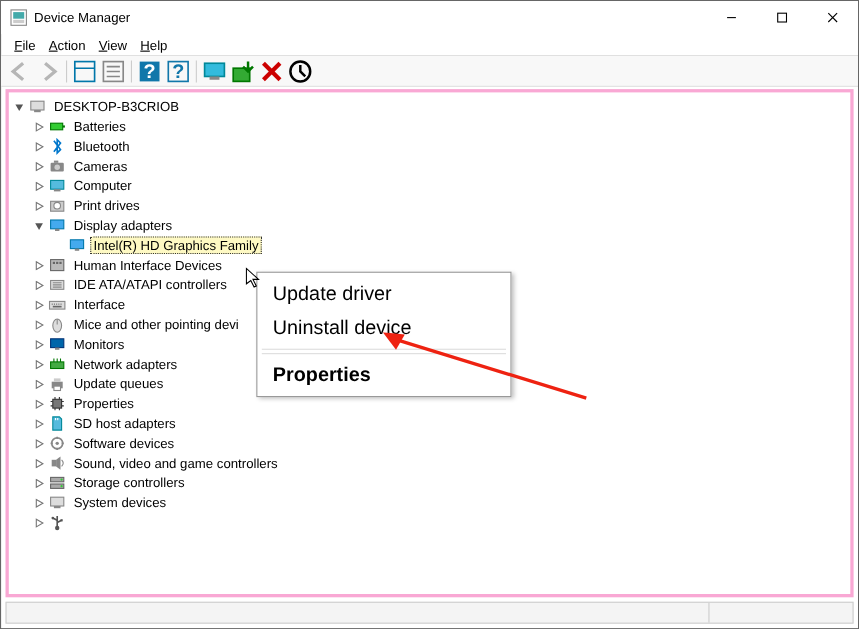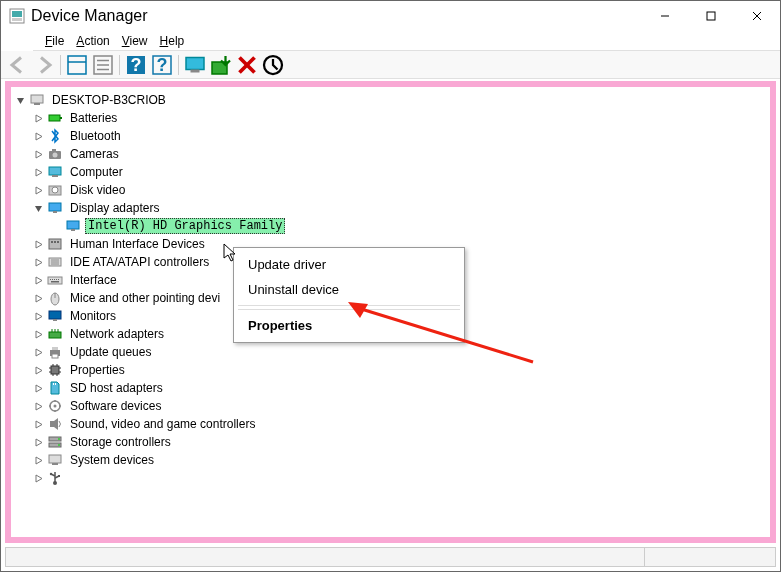--- a/index.html
+++ b/index.html
@@ -1,55 +1,55 @@
 <!DOCTYPE html>
 <html><head>
 <meta charset="utf-8">
 <style>
 * { box-sizing: border-box; margin: 0; padding: 0; font-family: "Segoe UI", Tahoma, sans-serif; font-size: 12px; }
 body { background: #fff; width: 781px; height: 572px; border: 1px solid #666; overflow: hidden; position: relative; }
 
 
 .titlebar { height: 30px; display: flex; align-items: center; padding: 0 0 0 8px; background: #fff; }
 .titlebar .ticon { width: 16px; height: 16px; margin-right: 6px; }
-.titlebar .title { flex: 1; font-size: 16px; color: #000; }
+.titlebar .title { flex: 1; font-size: 12px; color: #000; }
 .titlebar .winbtns { display: flex; }
 .titlebar .winbtn { width: 46px; height: 30px; display: flex; align-items: center; justify-content: center; cursor: pointer; }
 .titlebar .winbtn svg { width: 10px; height: 10px; }
 
 
-.menubar { height: 20px; display: flex; align-items: center; padding: 0 6px; border-bottom: 1px solid #e0e0e0; margin-left: 32px; }
+.menubar { height: 20px; display: flex; align-items: center; padding: 0 6px; border-bottom: 1px solid #e0e0e0; }
 .menubar .menuitem { padding: 2px 6px; cursor: pointer; }
 .menubar .menuitem span.u { text-decoration: underline; }
 
 
 .toolbar { height: 28px; display: flex; align-items: center; padding: 0 4px; gap: 0; border-bottom: 1px solid #e0e0e0; background: #f8f8f8; }
 .toolbar .tbtn { width: 24px; height: 24px; display: flex; align-items: center; justify-content: center; margin: 0 1px; cursor: pointer; }
 .toolbar .tbtn.dis { opacity: .4; cursor: default; }
 .toolbar .sep { width: 1px; height: 20px; background: #ccc; margin: 0 3px; }
 
 
-.tree-wrap { position: absolute; left: 4px; right: 4px; top: 80px; bottom: 28px; border: 6px solid #f9a8d4; overflow: hidden; background: #fff; }
+.tree-wrap { position: absolute; left: 4px; right: 4px; top: 80px; bottom: 28px; border: 3px solid #f9a8d4; overflow: hidden; background: #fff; }
 .tree { padding: 4px 2px; }
 .node { display: flex; align-items: center; height: 18px; white-space: nowrap; }
 .twisty { width: 14px; height: 14px; margin-right: 2px; display: flex; align-items: center; justify-content: center; cursor: pointer; }
 .twisty svg { width: 9px; height: 9px; }
 .nicon { width: 16px; height: 16px; margin-right: 4px; display: flex; align-items: center; justify-content: center; }
 .nlabel { padding: 1px 3px; }
-.nlabel.selected { background: #86efac; border: 1px dotted #333; padding: 0 2px; font-family: Liberation Mono, monospace; }
+.nlabel.selected { background: #fef9c3; border: 1px dotted #333; padding: 0 2px; }
 .children { padding-left: 18px; }
 
 
 .statusbar { position: absolute; left: 4px; right: 4px; bottom: 4px; height: 20px; border: 1px solid #ccc; display: flex; background: #f4f4f4; }
 .statusbar .pane { flex: 1; border-right: 1px solid #ccc; }
 .statusbar .pane:last-child { flex: 0 0 130px; border-right: 0; }
 
 
 .ctxmenu { position: absolute; left: 232px; top: 246px; width: 232px; background: #fff; border: 1px solid #999; box-shadow: 2px 2px 4px rgba(0,0,0,.25); padding: 4px 0; z-index: 50; }
-.ctxmenu .mi { padding: 5px 14px; cursor: pointer; font-size: 13px; }
+.ctxmenu .mi { padding: 5px 14px; cursor: pointer; font-size: 18px; }
 .ctxmenu .mi.bold { font-weight: 700; }
 .ctxmenu .msep { height: 1px; background: #ddd; margin: 3px 4px; }
 
 
 .cursor { position: absolute; left: 222px; top: 242px; z-index: 60; pointer-events: none; }
 .cursor svg { width: 16px; height: 20px; }
 
 
 .redarrow { position: absolute; left: 347px; top: 301px; z-index: 55; pointer-events: none; }
 </style>
@@ -236,21 +236,21 @@
             <svg viewBox="0 0 9 9">
               <path d="M2 1 L8 4.5 L2 8 Z" fill="none" stroke="#777"></path>
             </svg>
           </span>
           <span class="nicon">
             <svg viewBox="0 0 16 16">
               <rect x="2" y="4" width="12" height="9" fill="#ccc" stroke="#888"></rect>
               <circle cx="8" cy="8" r="3" fill="#fff" stroke="#888"></circle>
             </svg>
           </span>
-          <span class="nlabel">Disk video</span>
+          <span class="nlabel">Print drives</span>
         </div>
         <div class="node">
           <span class="twisty">
             <svg viewBox="0 0 9 9">
               <path d="M1 2 L8 2 L4.5 8 Z" fill="#555"></path>
             </svg>
           </span>
           <span class="nicon">
             <svg viewBox="0 0 16 16">
               <rect x="2" y="3" width="12" height="8" fill="#4ae" stroke="#07a"></rect>

